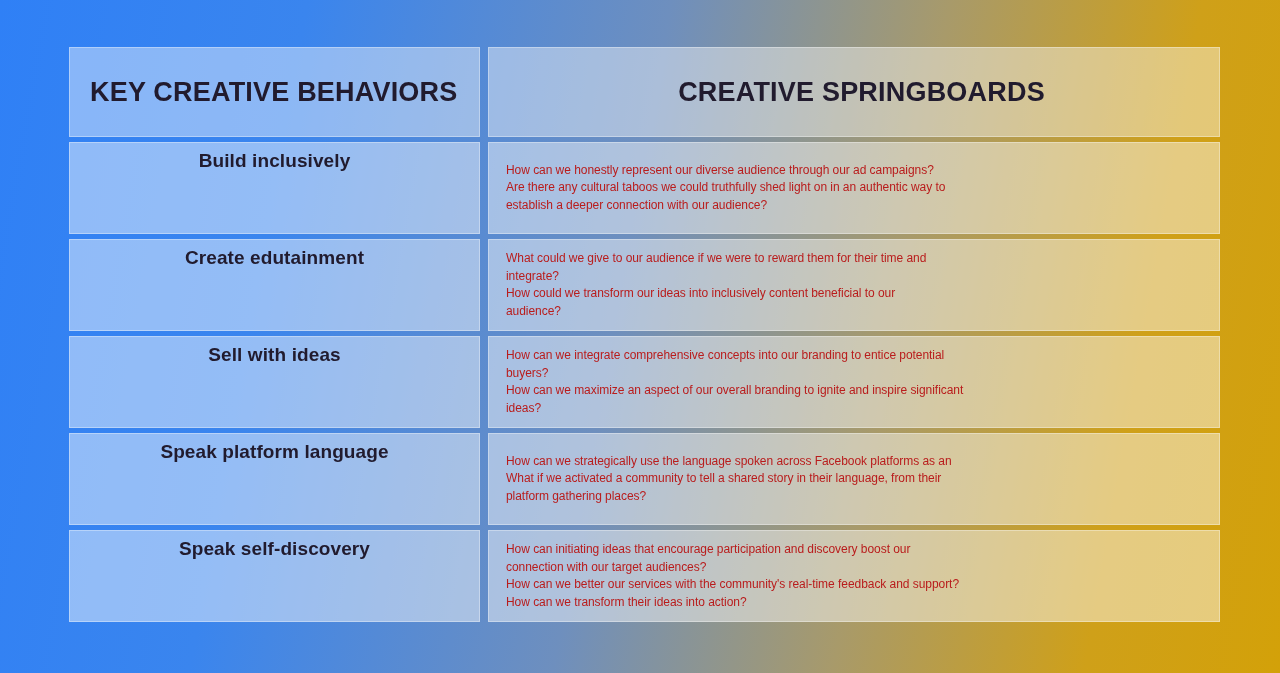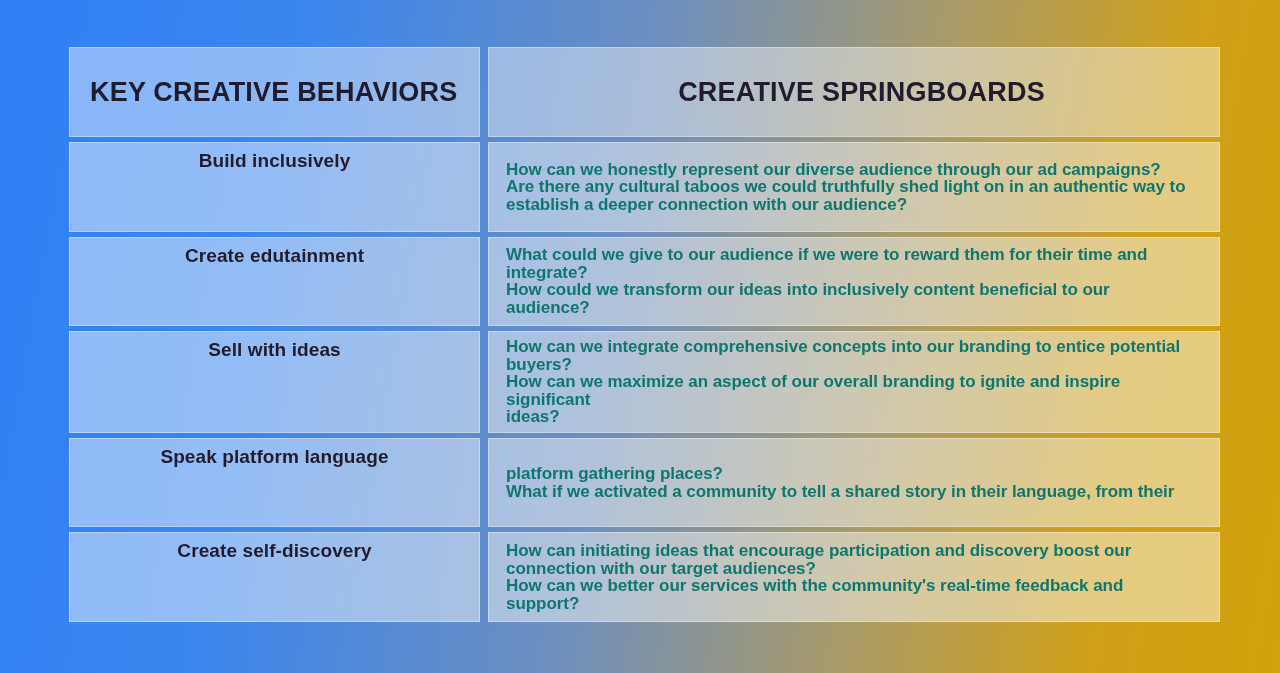--- a/index.html
+++ b/index.html
@@ -80,23 +80,23 @@
   }
 
   
   .springboard-cell {
     display:flex;
     flex-direction:column;
     justify-content:center;
     padding:6px 18px 6px 17px;
   }
   .springboard-line {
-    font-size:17px;
-    font-weight:bold;
-    color:#0f766e;
+    font-size:12px;
+    font-weight:normal;
+    color:#b91c1c;
     line-height:17.5px;
     letter-spacing:-0.05px;
   }
 </style>
 </head>
 <body>
 
 <div id="matrix-table">
 
   <div class="matrix-row row-header">
@@ -141,29 +141,31 @@
       <span class="springboard-line">How can we maximize an aspect of our overall branding to ignite and inspire significant</span>
       <span class="springboard-line">ideas?</span>
     </div>
   </div>
 
   <div class="matrix-row row-body">
     <div class="cell behavior-cell col-left">
       <span class="behavior-text">Speak platform language</span>
     </div>
     <div class="cell springboard-cell col-right">
+      <span class="springboard-line">How can we strategically use the language spoken across Facebook platforms as an</span>
+      <span class="springboard-line">What if we activated a community to tell a shared story in their language, from their</span>
       <span class="springboard-line">platform gathering places?</span>
-      <span class="springboard-line">What if we activated a community to tell a shared story in their language, from their</span>
     </div>
   </div>
 
   <div class="matrix-row row-body">
     <div class="cell behavior-cell col-left">
-      <span class="behavior-text">Create self-discovery</span>
+      <span class="behavior-text">Speak self-discovery</span>
     </div>
     <div class="cell springboard-cell col-right">
       <span class="springboard-line">How can initiating ideas that encourage participation and discovery boost our</span>
       <span class="springboard-line">connection with our target audiences?</span>
       <span class="springboard-line">How can we better our services with the community's real-time feedback and support?</span>
+      <span class="springboard-line">How can we transform their ideas into action?</span>
     </div>
   </div>
 
 </div>
 
 </body></html>

